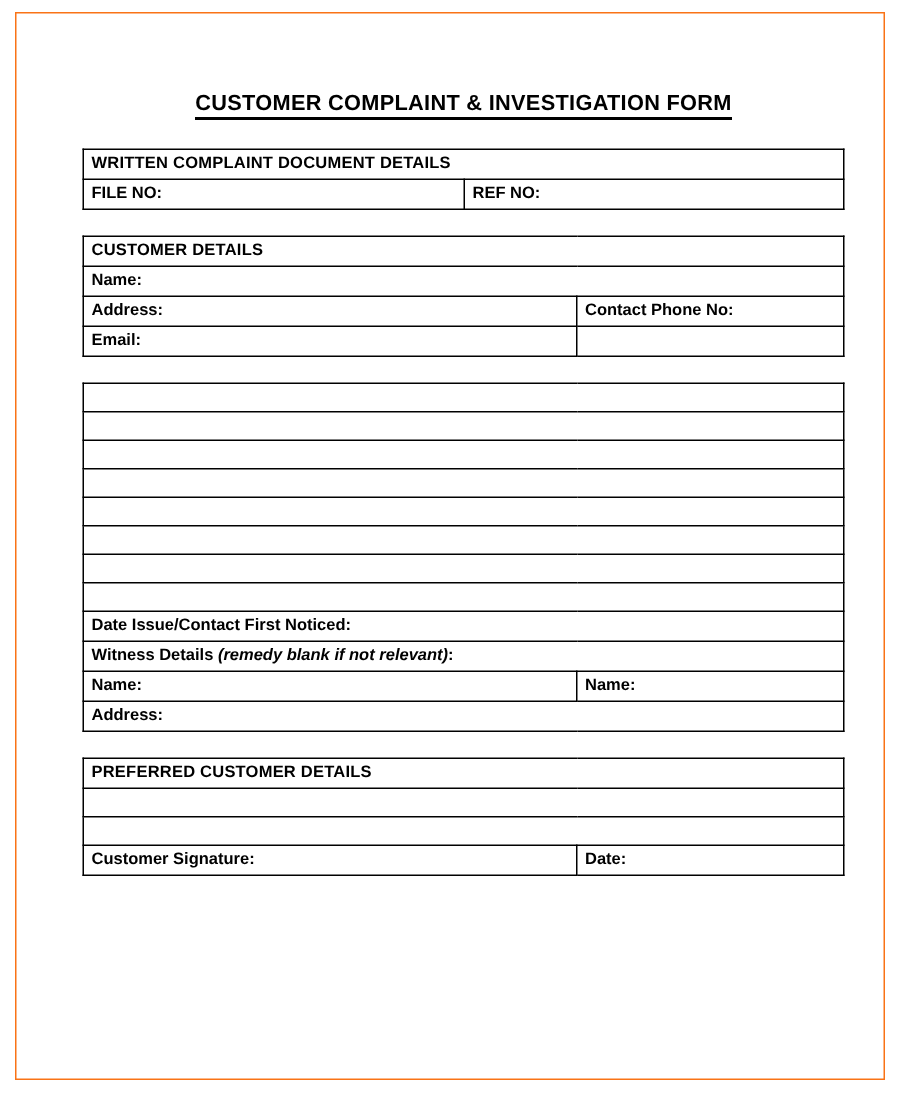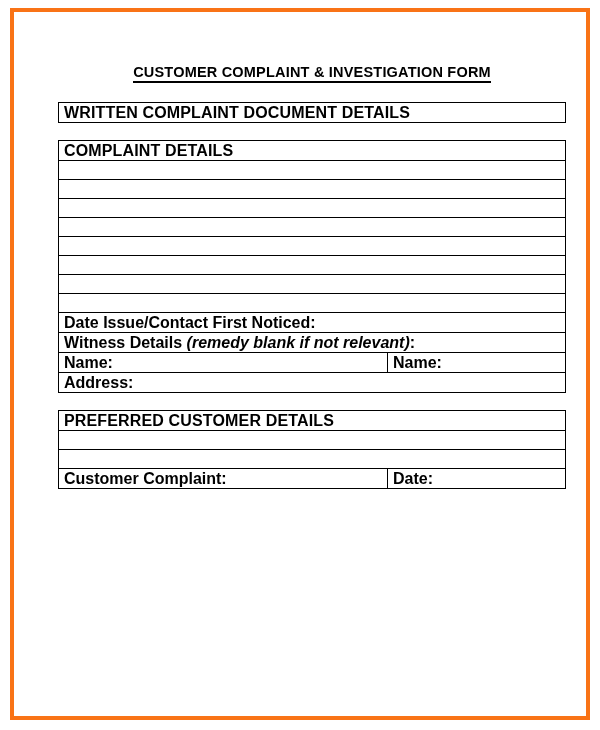--- a/index.html
+++ b/index.html
@@ -16,21 +16,21 @@
     overflow: hidden;
   }
 
   
   #page-sheet {
     position: absolute;
     left: 10px;
     top: 8px;
     width: 580px;
     height: 712px;
-    border: 4px solid #f97316;
+    border: 1px solid #f97316;
     box-sizing: border-box;
     background: #ffffff;
   }
 
   #form-body {
     position: absolute;
     left: 44px;
     top: 52px;
     width: 508px;
   }
@@ -54,21 +54,21 @@
     border-collapse: collapse;
     width: 507px;
     table-layout: fixed;
     margin: 0;
   }
   table.block + table.block { margin-top: 17px; }
 
   table.block td {
     border: 1px solid #000000;
     padding: 3px 5px 3px 5px;
-    font-size: 16px;
+    font-size: 11px;
     font-weight: bold;
     vertical-align: top;
     height: 12px;
     line-height: 13px;
     background: #ffffff;
   }
 
   
   td.section-head {
     background: #d9d9d9;
@@ -104,33 +104,56 @@
 
     <table class="block">
       <colgroup>
           <col style="width:254px">
           <col style="width:253px">
         </colgroup>
       <tbody>
         <tr>
           <td class="section-head" colspan="2">WRITTEN COMPLAINT DOCUMENT DETAILS</td>
         </tr>
-      </tbody>
-    </table>
-
+        <tr>
+          <td class="mid">FILE NO:</td>
+          <td class="mid">REF NO:</td>
+        </tr>
+      </tbody>
+    </table>
 
     <table class="block">
       <colgroup>
           <col style="width:329px">
           <col style="width:178px">
         </colgroup>
       <tbody>
         <tr>
-          <td class="section-head" colspan="2">COMPLAINT DETAILS</td>
-        </tr>
+          <td class="section-head" colspan="2">CUSTOMER DETAILS</td>
+        </tr>
+        <tr>
+          <td class="mid" colspan="2">Name:</td>
+        </tr>
+        <tr>
+          <td class="tall">Address:</td>
+          <td class="tall">Contact Phone No:</td>
+        </tr>
+        <tr>
+          <td class="mid">Email:</td>
+          <td class="mid"></td>
+        </tr>
+      </tbody>
+    </table>
+
+    <table class="block">
+      <colgroup>
+          <col style="width:329px">
+          <col style="width:178px">
+        </colgroup>
+      <tbody>
         <tr>
           <td class="blank-row" colspan="2"></td>
         </tr>
         <tr>
           <td class="blank-row" colspan="2"></td>
         </tr>
         <tr>
           <td class="blank-row" colspan="2"></td>
         </tr>
         <tr>
@@ -173,20 +196,20 @@
         <tr>
           <td class="section-head" colspan="2">PREFERRED CUSTOMER DETAILS</td>
         </tr>
         <tr>
           <td class="blank-row" colspan="2"></td>
         </tr>
         <tr>
           <td class="blank-row" colspan="2"></td>
         </tr>
         <tr>
-          <td class="mid">Customer Complaint:</td>
+          <td class="mid">Customer Signature:</td>
           <td class="mid">Date:</td>
         </tr>
       </tbody>
     </table>
 
   </div>
 </div>
 
 </body></html>

